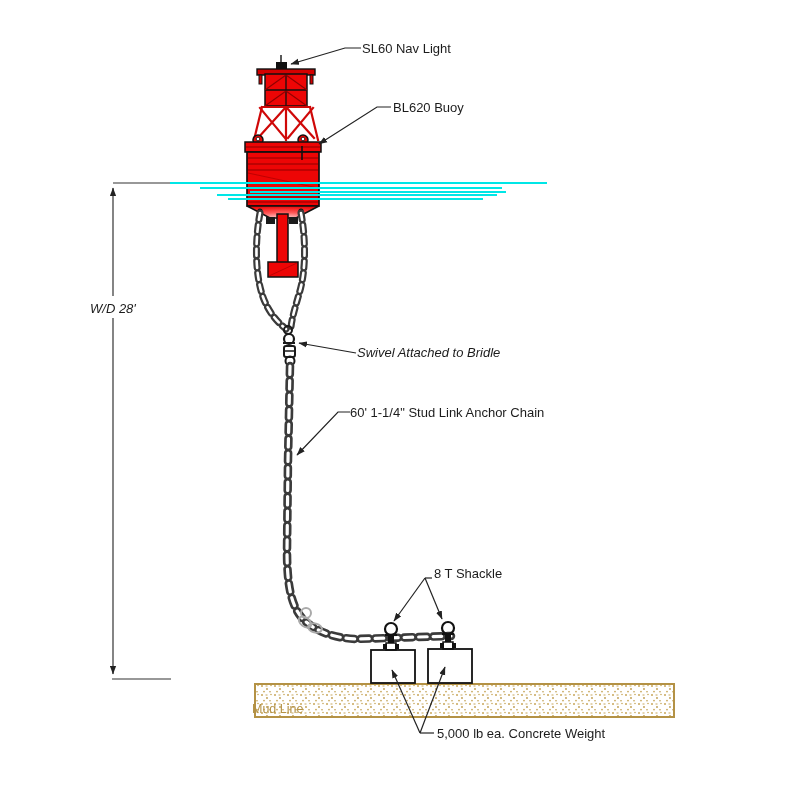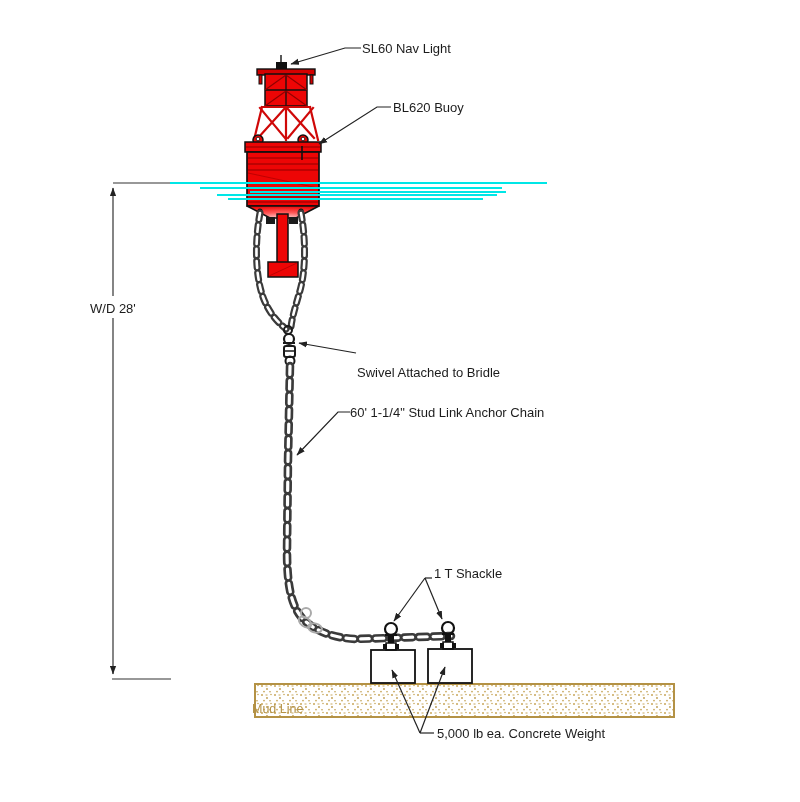--- a/index.html
+++ b/index.html
@@ -205,20 +205,20 @@
     <path class="leader" d="M425,578 L394,621" marker-end="url(#arrow)"></path>
     <path class="leader" d="M425,578 L442,619" marker-end="url(#arrow)"></path>
     <path class="leader" d="M434,733 L420,733"></path>
     <path class="leader" d="M420,733 L392,670" marker-end="url(#arrow)"></path>
     <path class="leader" d="M420,733 L445,667" marker-end="url(#arrow)"></path>
   </g>
 </svg>
 
 <div class="label" style="left:362px;top:41px;">SL60 Nav Light</div>
 <div class="label" style="left:393px;top:100px;text-align:center;">BL620 Buoy</div>
-<div class="label" style="left:357px;top:365px;">Swivel Attached to Bridle</div>
+<div class="label" style="left:357px;top:345px;font-style:italic;">Swivel Attached to Bridle</div>
 <div class="label" style="left:350px;top:405px;">60' 1-1/4" Stud Link Anchor Chain</div>
-<div class="label" style="left:434px;top:566px;">1 T Shackle</div>
+<div class="label" style="left:434px;top:566px;">8 T Shackle</div>
 <div class="label" style="left:437px;top:726px;">5,000 lb ea. Concrete Weight</div>
-<div class="label" style="left:90px;top:301px;">W/D 28'</div>
+<div class="label" style="left:90px;top:301px;font-style:italic;">W/D 28'</div>
 <div class="label tan" style="left:252px;top:666px;">Mud Line</div>
 
 </div>
 
 </body></html>

